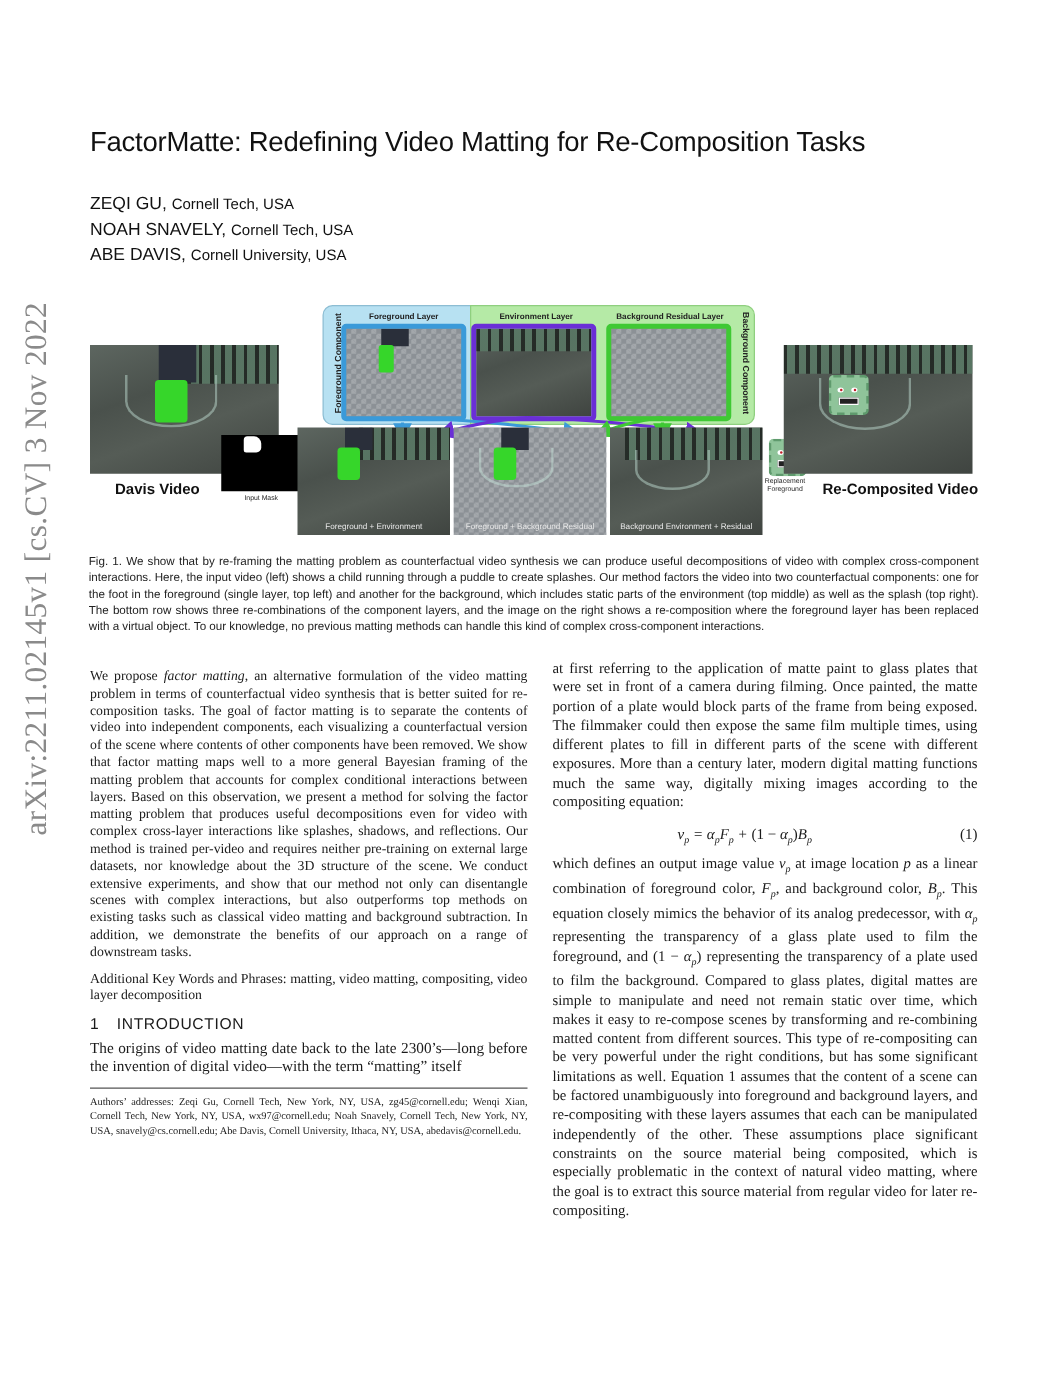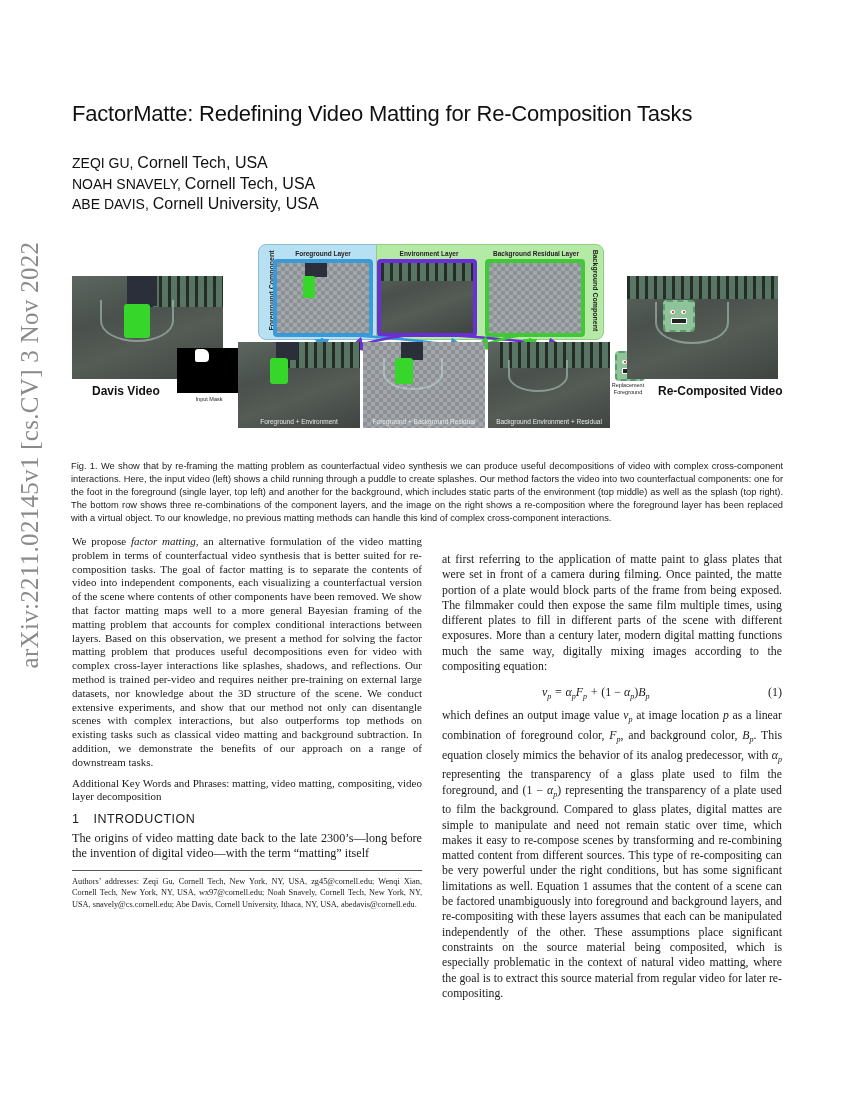--- a/index.html
+++ b/index.html
@@ -2,21 +2,21 @@
 <html><head>
 <meta charset="utf-8">
 <style>
   html, body { margin: 0; padding: 0; background: #ffffff; }
   body { width: 850px; height: 1100px; position: relative; overflow: hidden; font-family: "Liberation Serif", serif; color: #1a1a1a; }
   .arxiv-stamp { position: absolute; left: 2px; top: 270px; width: 56px; height: 370px; }
   .arxiv-stamp span { position: absolute; left: 50%; top: 50%; transform: translate(-50%, -50%) rotate(-90deg); white-space: nowrap; font-family: "Liberation Serif", serif; font-size: 25px; color: #8a8a8a; letter-spacing: 0.3px; }
   .title { position: absolute; left: 72px; top: 101px; font-family: "Liberation Sans", sans-serif; font-size: 22px; color: #111; letter-spacing: -0.2px; }
   .authors { position: absolute; left: 72px; top: 153px; font-family: "Liberation Sans", sans-serif; color: #111; }
   .author { font-size: 14px; line-height: 19.5px; white-space: nowrap; }
-  .author .aff { font-size: 16px; }
+  .author .aff { font-size: 12px; }
 
   
   .figure { position: absolute; left: 70px; top: 244px; width: 712px; height: 184px; }
   .photo { position: absolute; background: linear-gradient(160deg, #5d6660 0%, #4a514c 35%, #555c56 60%, #3f4440 100%); overflow: hidden; }
   .photo .fence { position: absolute; left: 40%; top: 0; width: 60%; height: 30%; background: repeating-linear-gradient(90deg, #1e2420 0 3px, #5a7a66 3px 9px); opacity: .85; }
   .photo .leg { position: absolute; background: #2a2f3a; }
   .photo .boot { position: absolute; background: #36d62a; border-radius: 3px; }
   .photo .splash { position: absolute; border: 2px solid rgba(200,230,220,.45); border-top: none; border-radius: 0 0 50% 50%; }
   .checker { background-color: #8c9196; background-image: linear-gradient(45deg, #a3a7ab 25%, transparent 25%, transparent 75%, #a3a7ab 75%), linear-gradient(45deg, #a3a7ab 25%, transparent 25%, transparent 75%, #a3a7ab 75%); background-size: 8px 8px; background-position: 0 0, 4px 4px; }
   .caption-on-img { position: absolute; bottom: 3px; left: 0; right: 0; text-align: center; font-family: "Liberation Sans", sans-serif; font-size: 6.5px; color: #e8e8e8; }
@@ -26,26 +26,26 @@
   .bg-comp { position: absolute; left: 306px; top: 0; width: 226px; height: 94px; background: #b5eaa6; border: 1px solid #8fcf7f; border-radius: 0 8px 8px 0; }
   .layer-title { position: absolute; font-family: "Liberation Sans", sans-serif; font-size: 6.5px; font-weight: bold; color: #222; text-align: center; }
   .layer-box { position: absolute; border-radius: 4px; overflow: hidden; }
   .vert-label { position: absolute; font-family: "Liberation Sans", sans-serif; font-size: 7px; font-weight: bold; color: #222; white-space: nowrap; }
   .arrow { position: absolute; }
   .thwomp { position: absolute; background: #8fc49a; border: 2px dashed #5f9a6d; border-radius: 4px; }
   .thwomp .eye { position: absolute; width: 5px; height: 4px; background: #fff; border-radius: 50%; }
   .thwomp .eye::after { content: ""; position: absolute; left: 1.5px; top: 1px; width: 2px; height: 2px; background: #c0202a; border-radius: 50%; }
   .thwomp .mouth { position: absolute; background: #222; border: 1px solid #fff; }
 
-  .fig-caption { position: absolute; left: 71px; top: 460px; width: 712px; font-family: "Liberation Sans", sans-serif; font-size: 9.3px; line-height: 13px; color: #222; text-align: justify; }
+  .fig-caption { position: absolute; left: 71px; top: 443px; width: 712px; font-family: "Liberation Sans", sans-serif; font-size: 9.3px; line-height: 13px; color: #222; text-align: justify; }
 
   .col { position: absolute; font-family: "Liberation Serif", serif; font-size: 11px; line-height: 13.8px; color: #1a1a1a; text-align: justify; }
   .col p { margin: 0; }
   .left-col { left: 72px; top: 535px; width: 350px; }
-  .right-col { left: 442px; top: 552px; width: 340px; }
+  .right-col { left: 442px; top: 527px; width: 340px; }
   .ccs { margin-top: 6px !important; }
   .keywords { margin-top: 7px !important; }
   .section-head { margin-top: 9px; font-family: "Liberation Sans", sans-serif; font-size: 12.5px; letter-spacing: 0.5px; }
   .section-head .num { margin-right: 14px; }
   .intro { margin-top: 4px !important; font-size: 12.2px !important; line-height: 15.5px; }
   .footnote-rule { margin-top: 8px; border-top: 1px solid #555; }
   .footnote { margin-top: 5px !important; font-size: 8.3px; line-height: 11.5px; }
   .equation { position: relative; height: 26px; margin: 6px 0 2px 0; font-family: Liberation Serif, serif; font-style: italic; font-size: 12px; }
   .equation .eq-body { position: absolute; left: 100px; top: 5px; }
   .equation .eq-num { position: absolute; right: 0; top: 5px; font-style: normal; }

